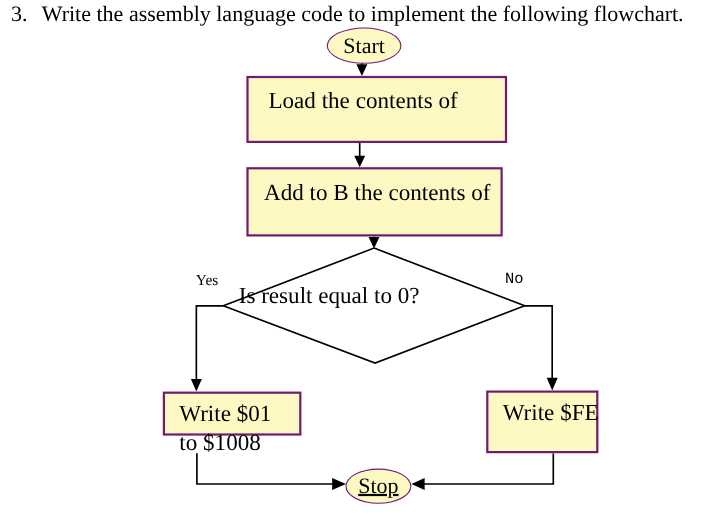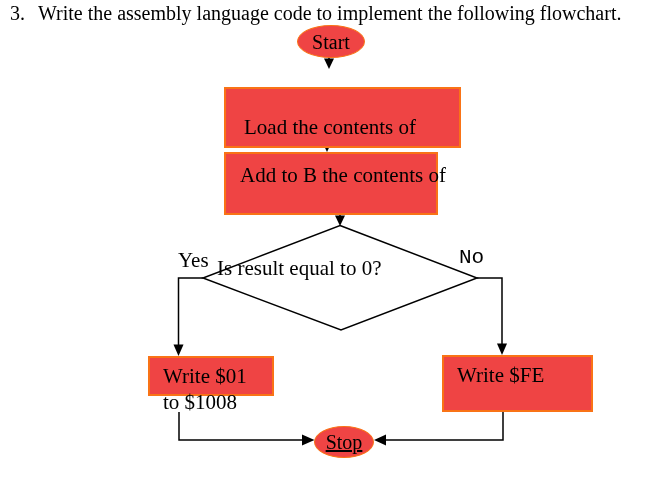--- a/index.html
+++ b/index.html
@@ -21,51 +21,51 @@
   }
   .qnum { display: inline-block; margin-right: 13px; }
   .connectors {
     position: absolute;
     left: 0; top: 0;
     width: 653px; height: 482px;
   }
   .node {
     position: absolute;
     box-sizing: border-box;
-    background: #ef4444;
-    border: 2px solid #f97316;
+    background: #fef9c3;
+    border: 2px solid #701a75;
     font-size: 21px;
     line-height: 26px;
   }
   .oval {
     border-radius: 50%;
     border-width: 1.5px;
     display: flex;
     align-items: center;
     justify-content: center;
     font-size: 20px;
     line-height: 20px;
   }
   .oval-start { left: 297px; top: 25px; width: 68px; height: 33px; }
   .oval-stop  { left: 314px; top: 426px; width: 60px; height: 32px; text-decoration: underline; }
-  .box-load   { left: 224px; top: 87px;  width: 237px; height: 61px; padding: 25px 4px 0 18px; }
-  .box-add    { left: 224px; top: 152px; width: 214px; height: 63px; padding: 8px 4px 0 14px; }
+  .box-load   { left: 224px; top: 69px;  width: 237px; height: 61px; padding: 7px 4px 0 18px; }
+  .box-add    { left: 224px; top: 152px; width: 233px; height: 63px; padding: 8px 4px 0 14px; }
   .box-wleft  { left: 148px; top: 356px; width: 126px; height: 40px; padding: 5px 2px 0 13px; }
-  .box-wright { left: 442px; top: 355px; width: 151px; height: 57px; padding: 5px 2px 0 13px; }
+  .box-wright { left: 442px; top: 355px; width: 102px; height: 57px; padding: 5px 2px 0 13px; }
   .box .line { display: block; white-space: nowrap; }
   .decision-text {
     position: absolute;
     left: 217px; top: 256px; width: 256px;
     text-align: left;
     font-size: 21px;
     white-space: nowrap;
   }
   .branch-label {
     position: absolute;
-    font-size: 21px;
+    font-size: 14px;
     white-space: nowrap;
   }
   .label-yes { left: 178px; top: 248px; }
   .label-no  { left: 459px; top: 246px; font-family: Liberation Mono, monospace; }
 </style>
 </head>
 <body>
 
 <div class="page">
 

